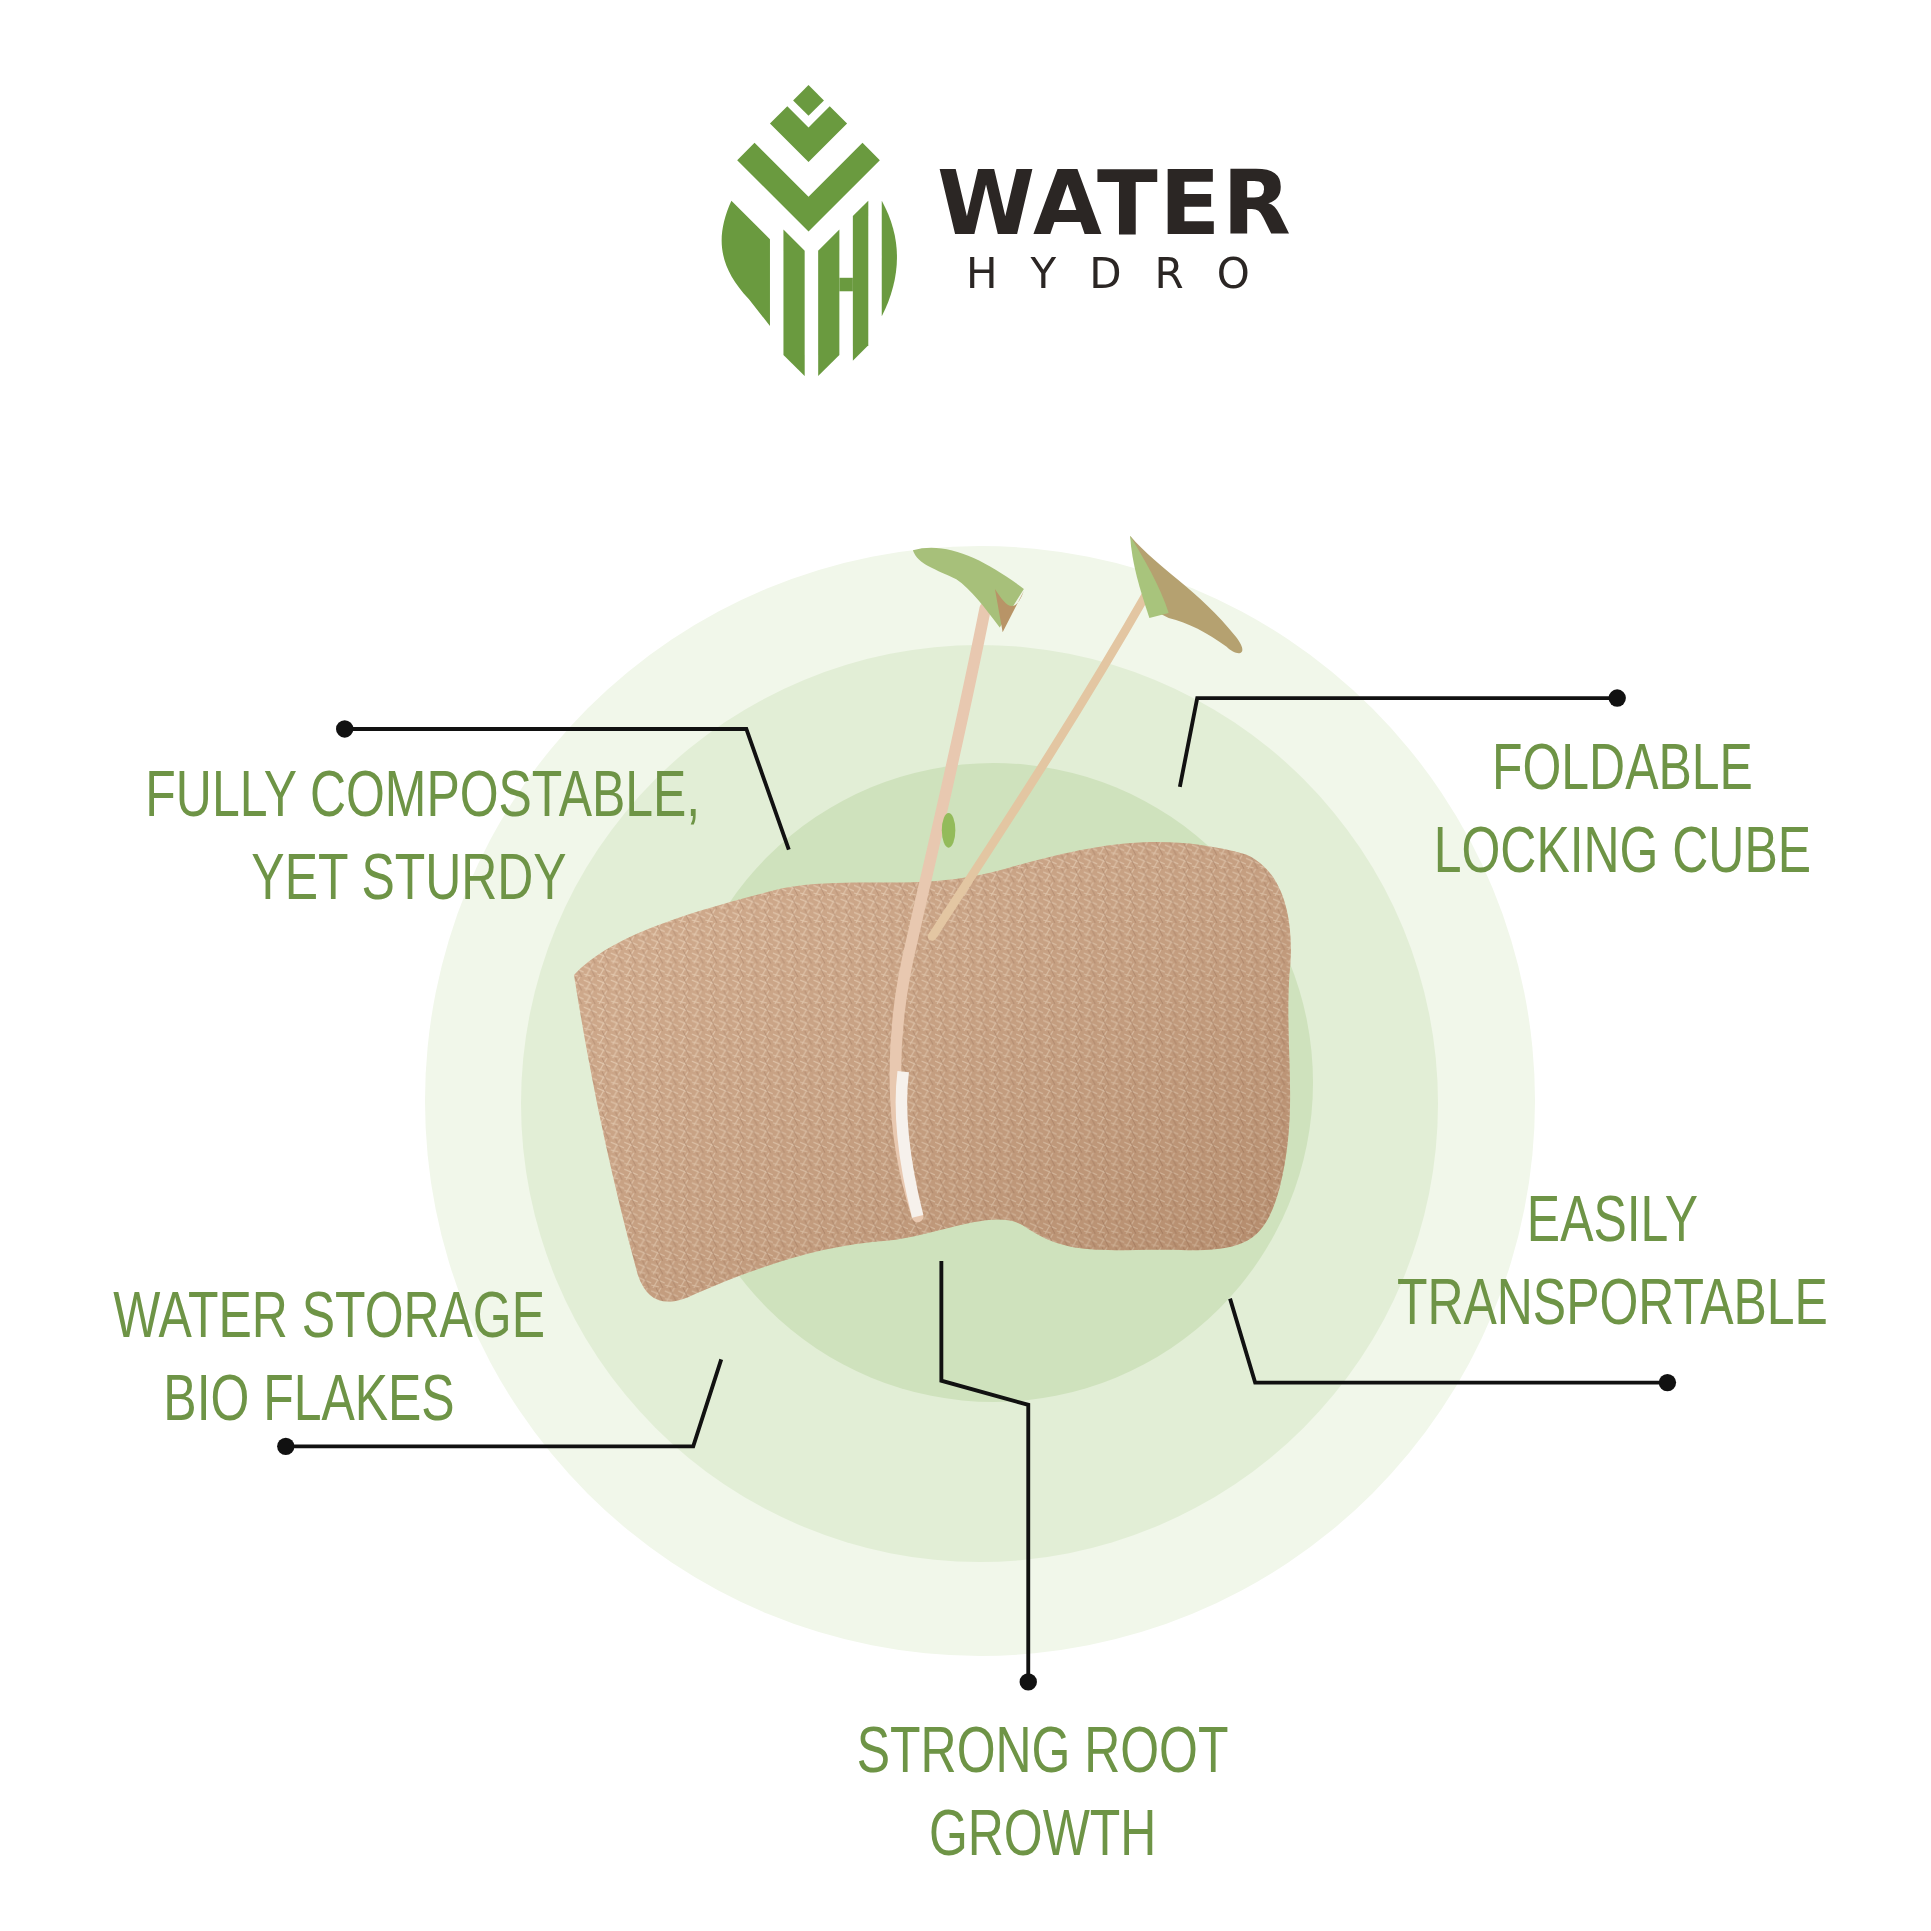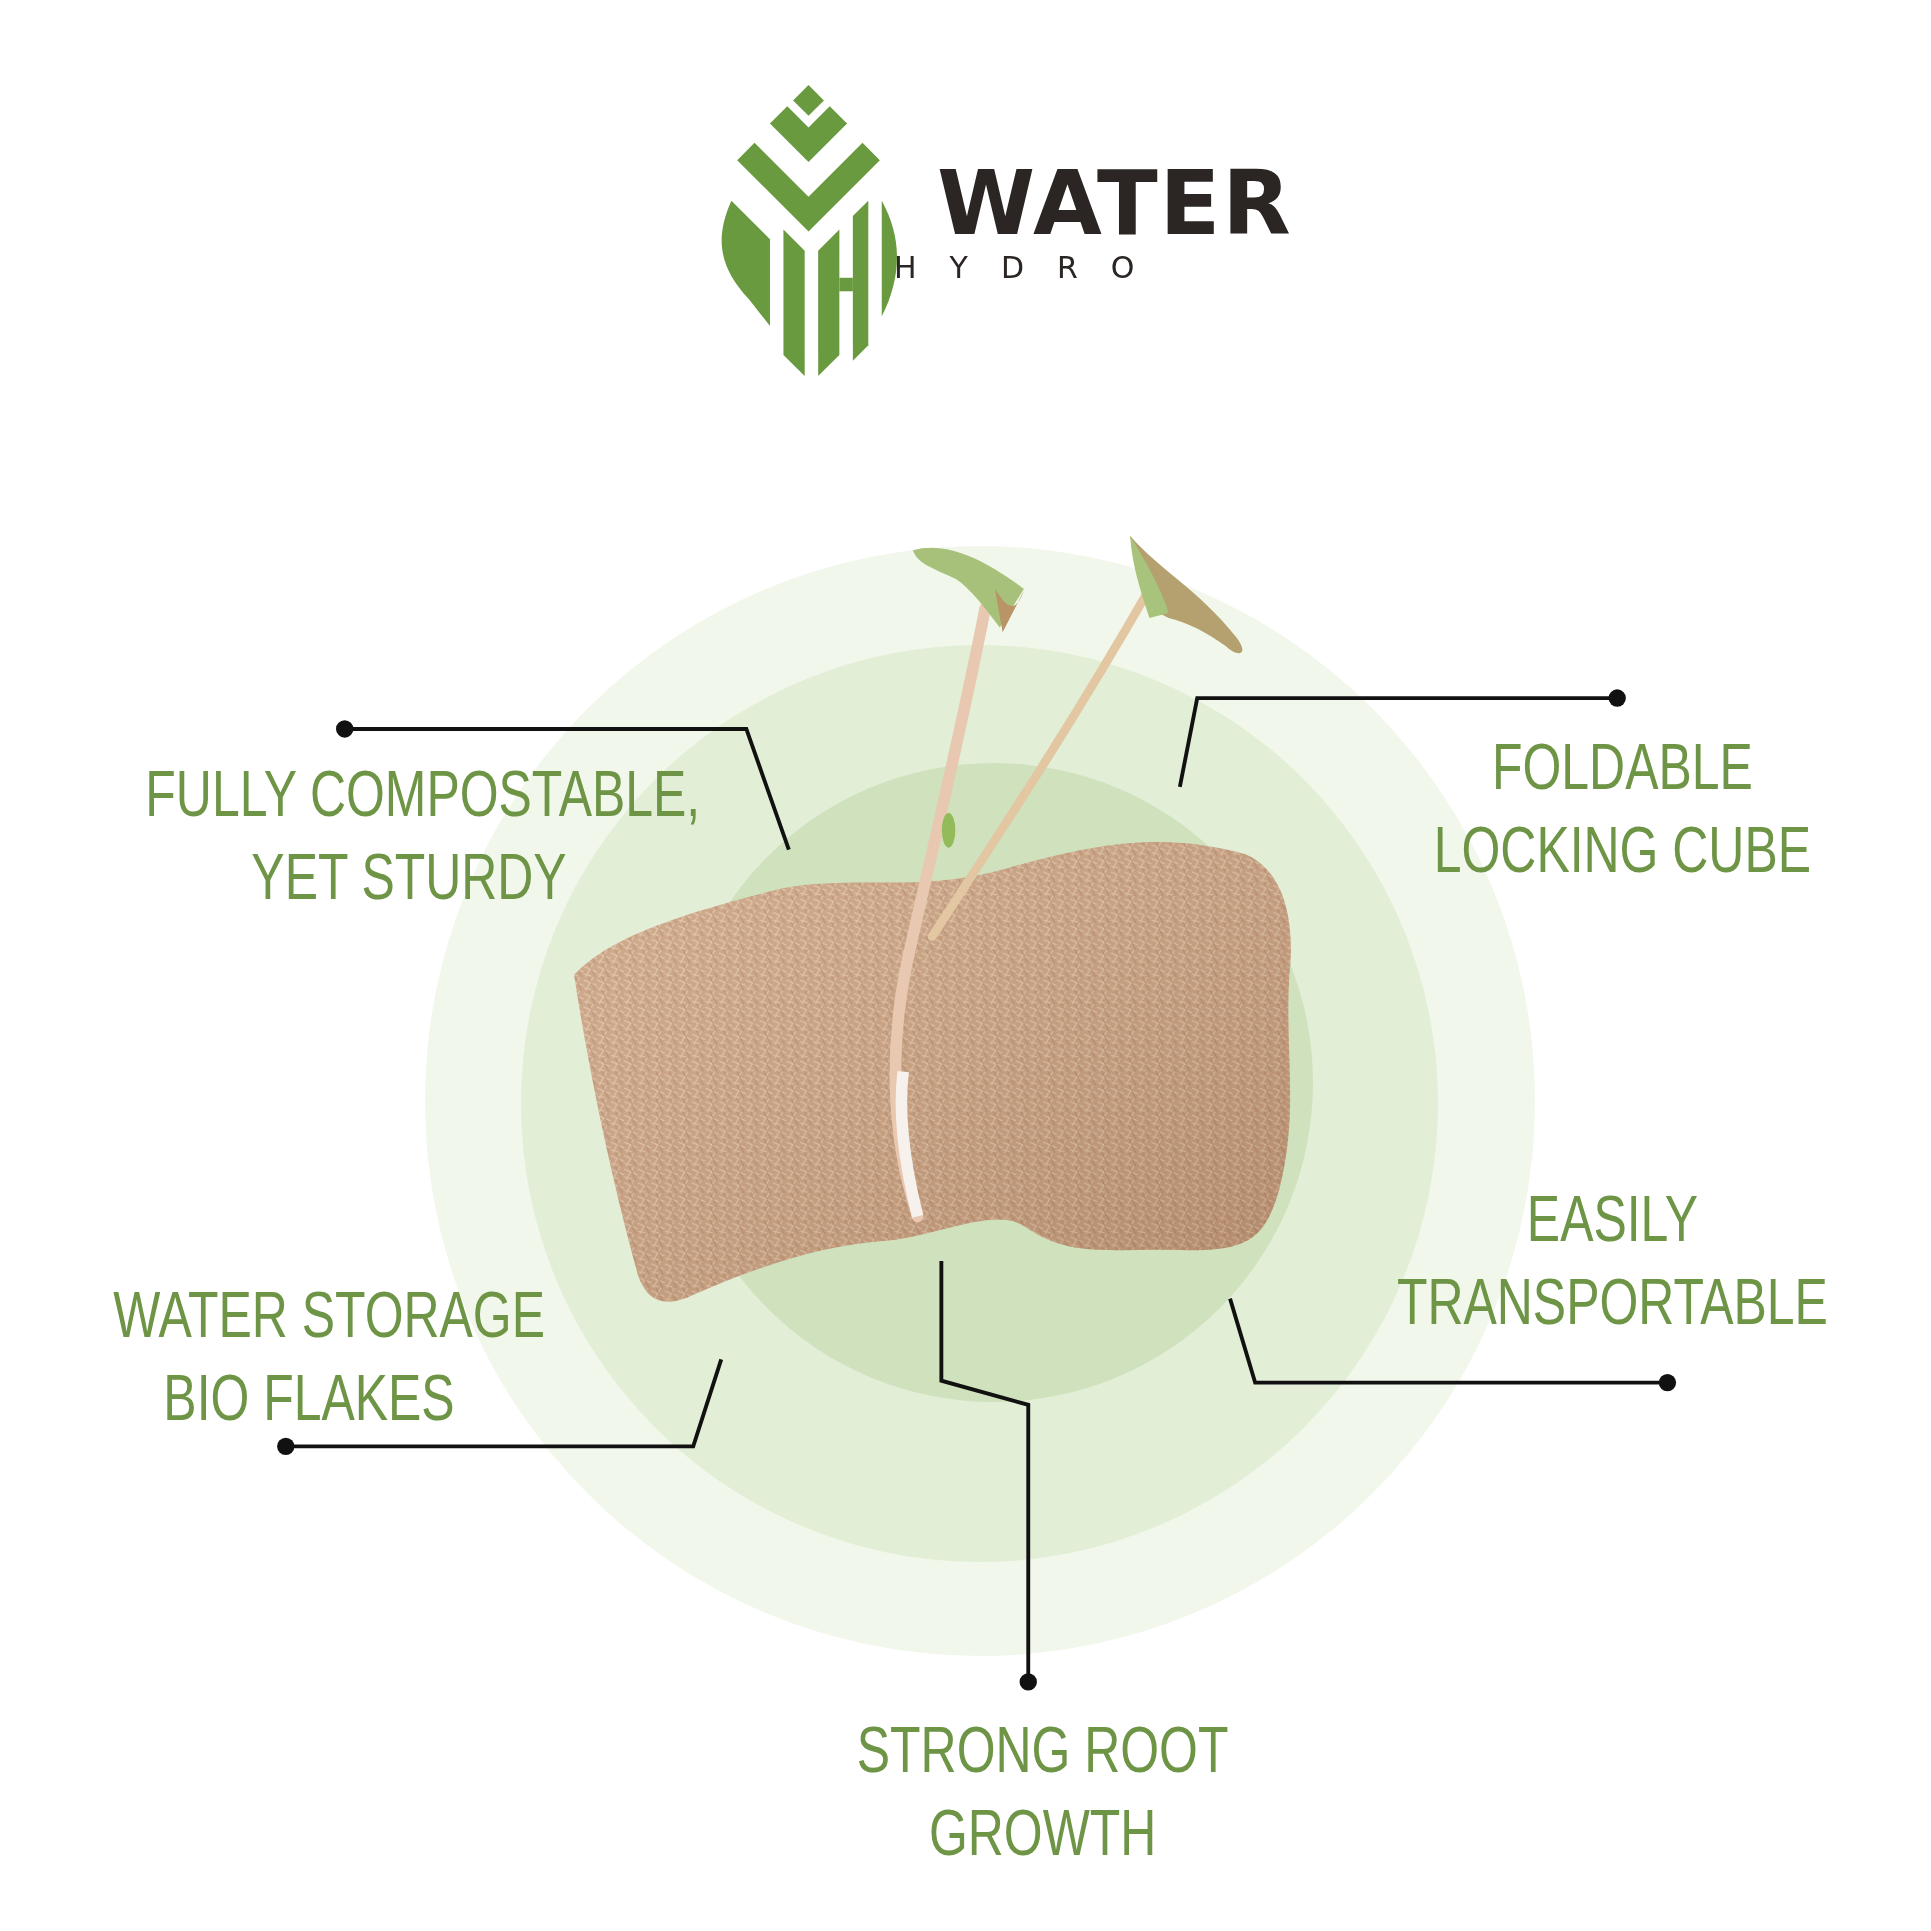--- a/index.html
+++ b/index.html
@@ -1,20 +1,20 @@
 <!DOCTYPE html>
 <html><head>
 <meta charset="utf-8">
 <style>
   html, body { margin: 0; padding: 0; background: #ffffff; }
   body { width: 1931px; height: 1931px; position: relative; overflow: hidden; font-family: "Liberation Sans", sans-serif; }
   .abs { position: absolute; }
   .logo-mark { position: absolute; left: 710px; top: 85px; width: 198px; height: 294px; }
   .brand-name { position: absolute; left: 937px; top: 159px; font-family: "DejaVu Sans", sans-serif; font-weight: bold; font-size: 89px; color: #2b2624; letter-spacing: 1.9px; line-height: 1; }
-  .brand-sub { position: absolute; left: 894px; top: 253px; font-family: "DejaVu Sans", sans-serif; font-size: 30px; color: #2b2624; letter-spacing: 33px; line-height: 1; }
+  .brand-sub { position: absolute; left: 966px; top: 253px; font-family: "DejaVu Sans", sans-serif; font-size: 42px; color: #2b2624; letter-spacing: 33px; line-height: 1; }
   .ring { position: absolute; border-radius: 50%; }
   .callout { position: absolute; color: #6e9446; font-family: "Liberation Sans Narrow", "Liberation Sans", sans-serif; font-size: 64px; line-height: 83px; text-align: center; transform: scaleX(0.78); white-space: nowrap; }
   .callout span { display: block; }
   svg.lines { position: absolute; left: 0; top: 0; width: 1931px; height: 1931px; pointer-events: none; }
 </style>
 </head>
 <body>
 
 <div class="logo-mark">
   <svg width="198" height="294" viewBox="0 0 205 305">

